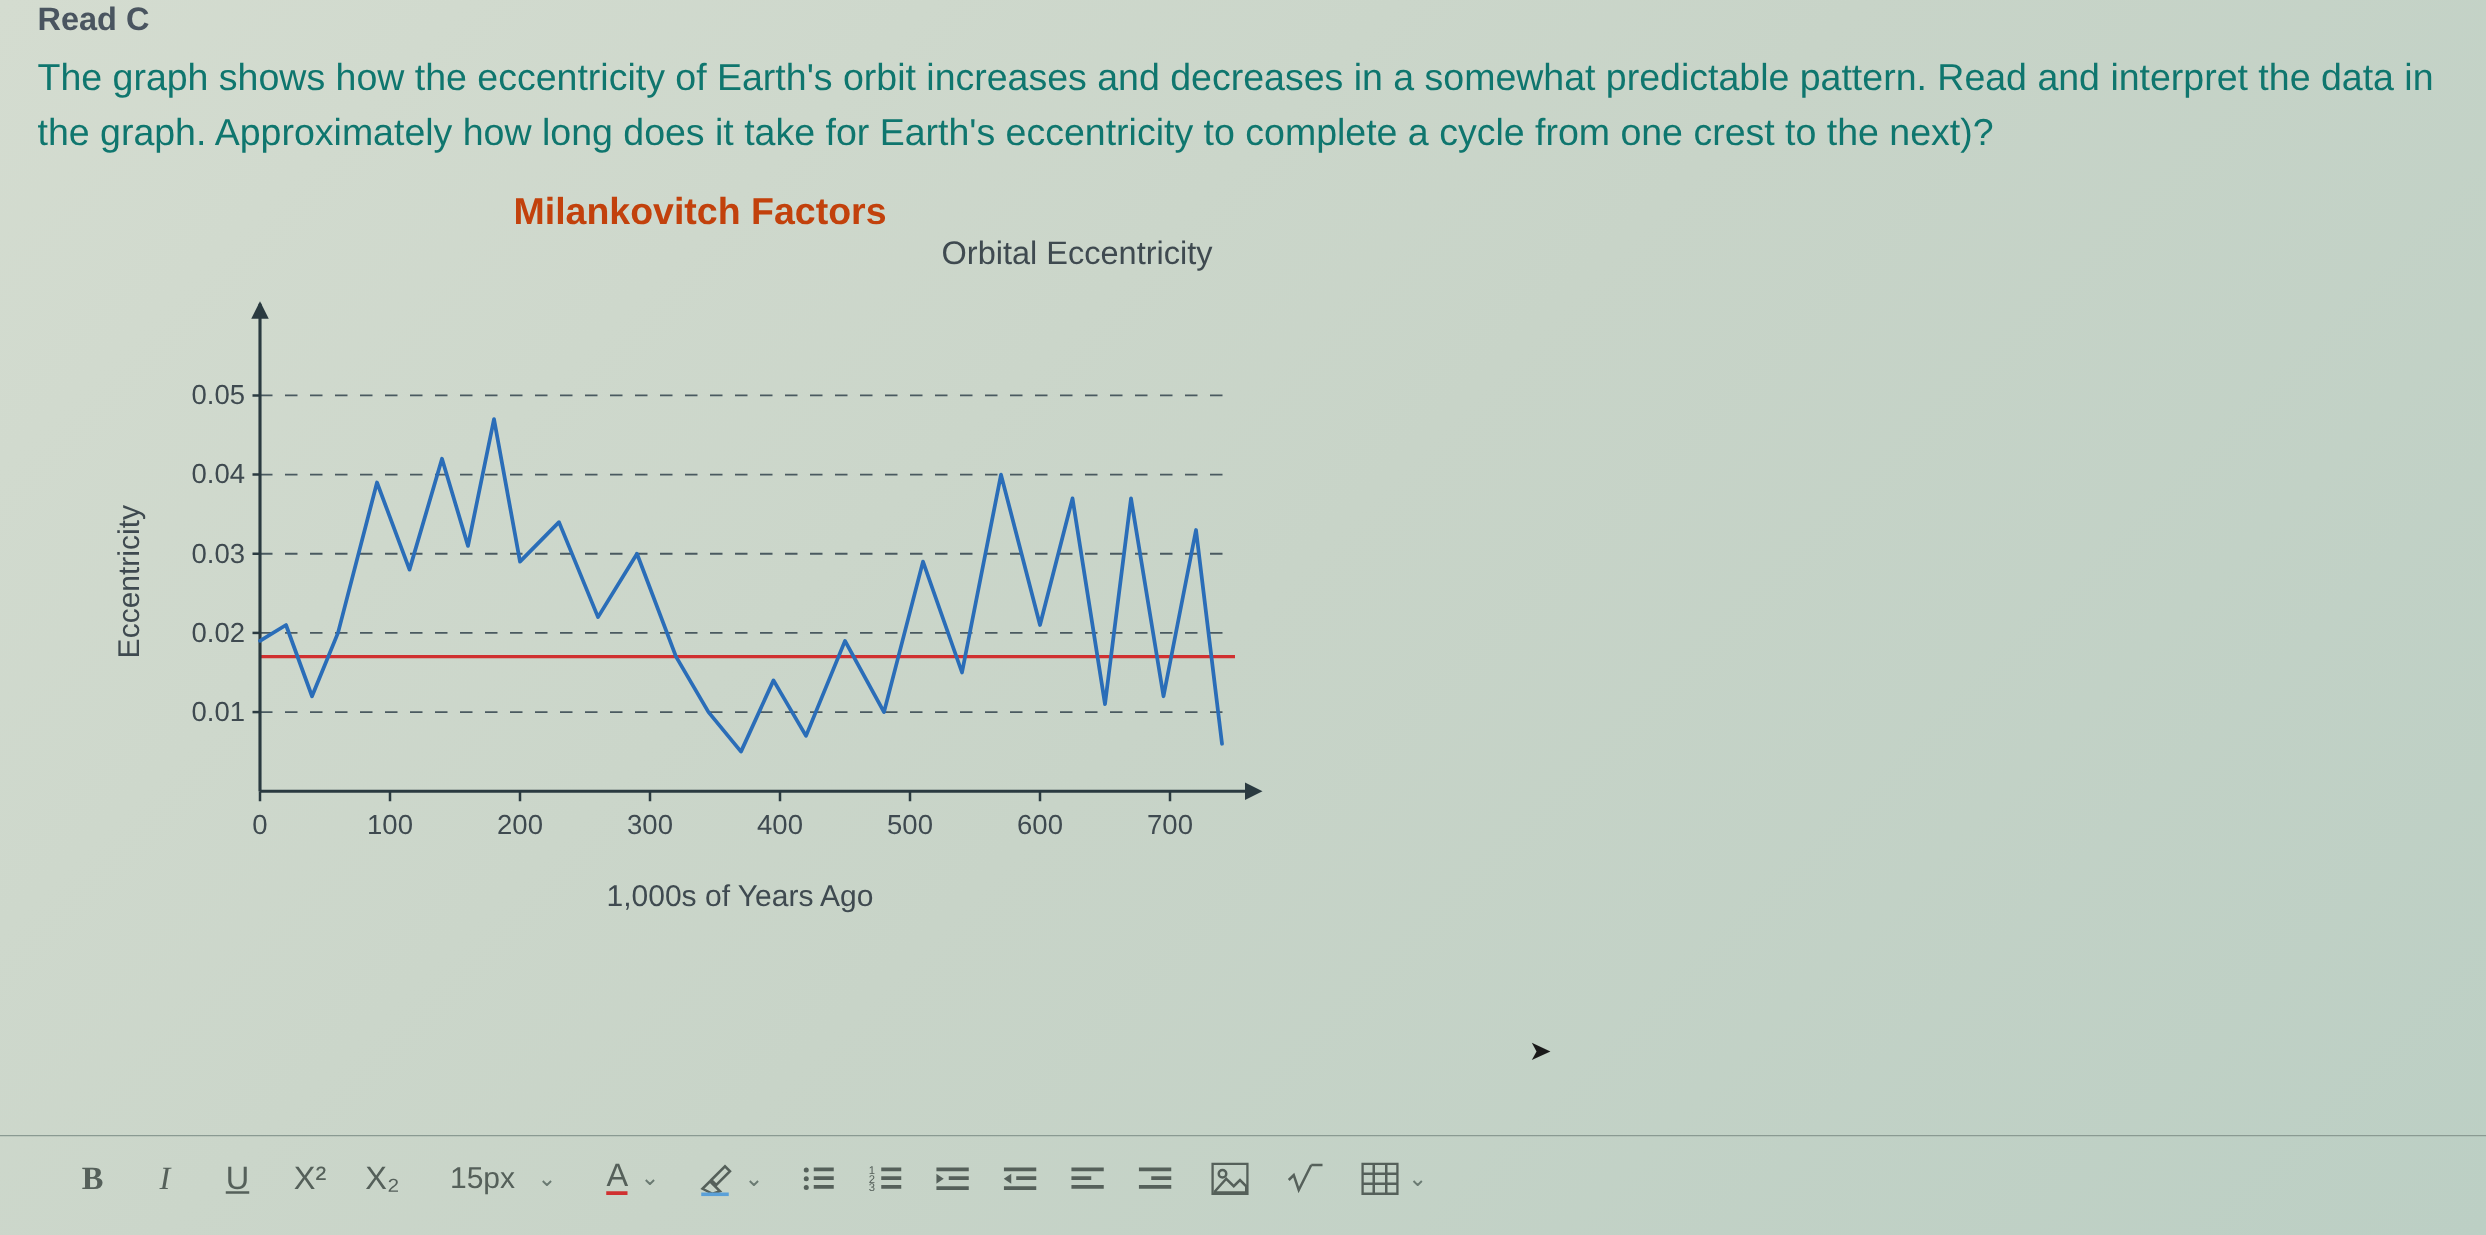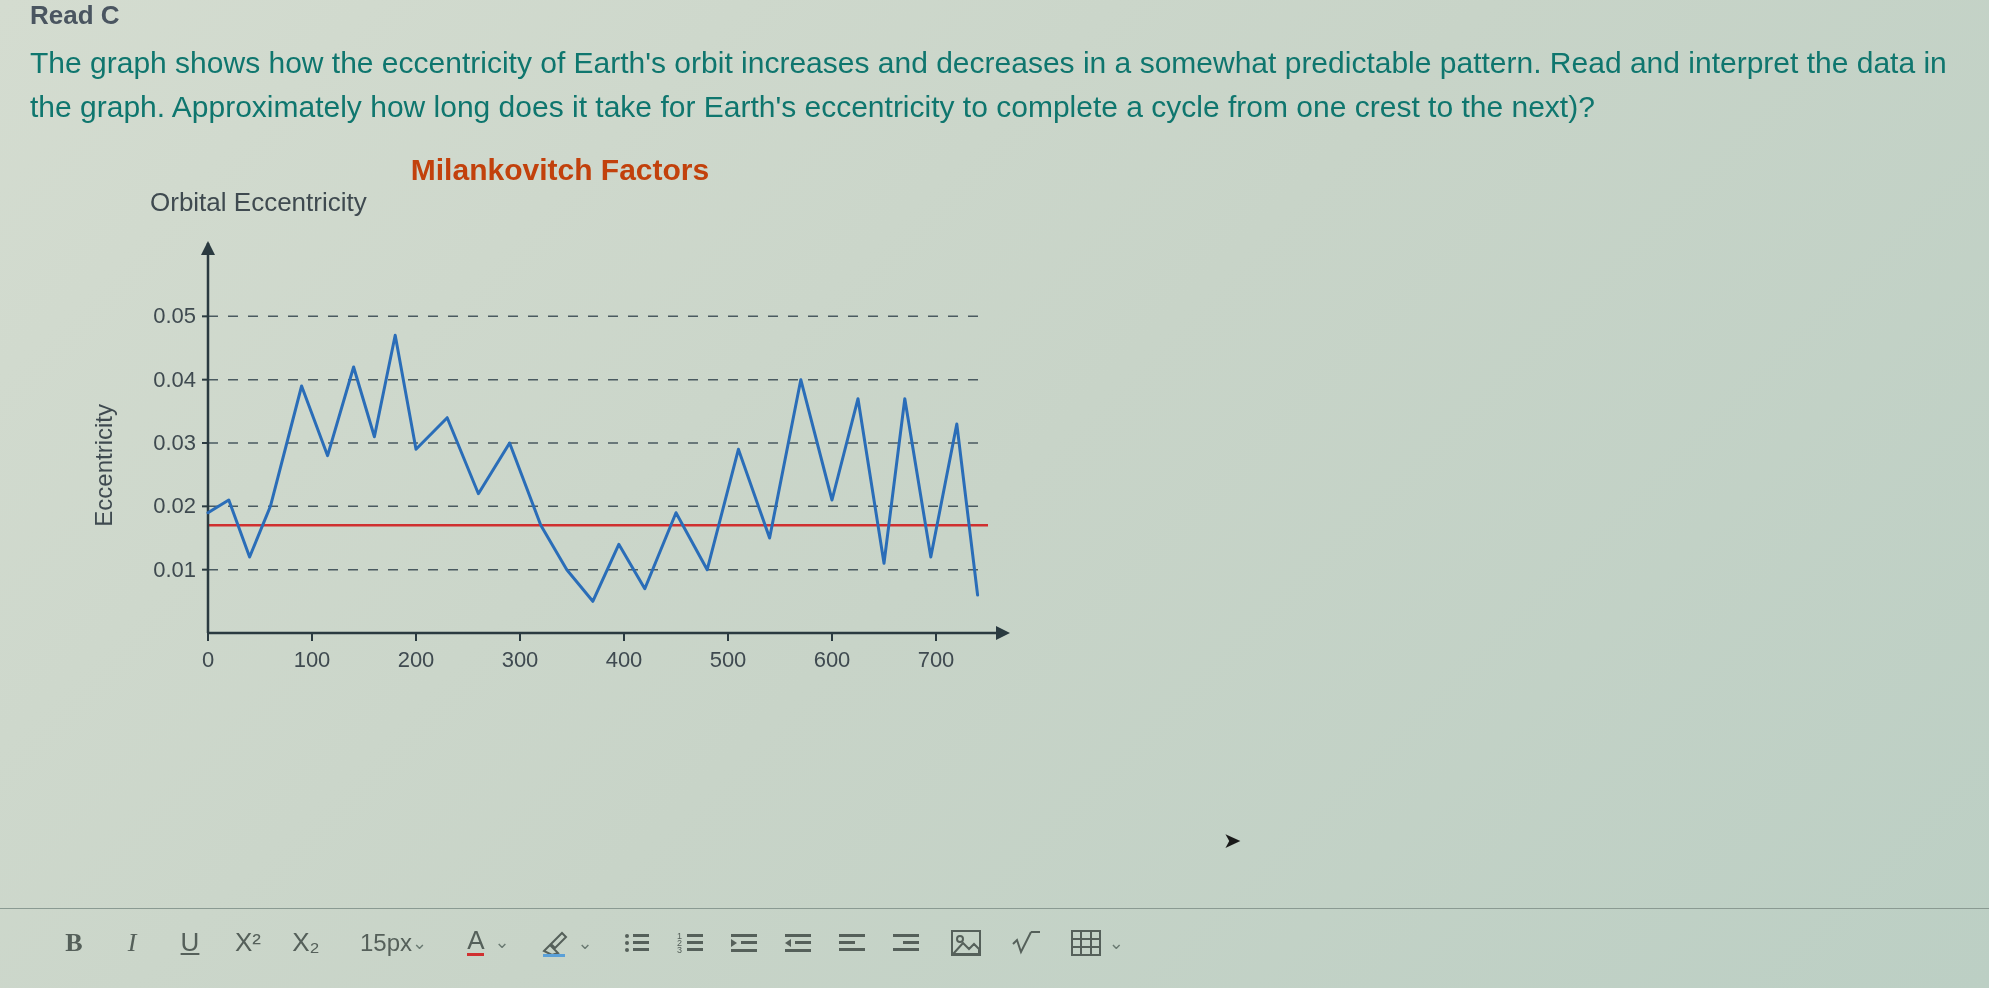--- a/index.html
+++ b/index.html
@@ -33,21 +33,21 @@
   font-size: 30px;
   font-weight: bold;
   color: #c2410c;
   text-align: center;
   width: 820px;
   margin-left: 60px;
 }
 .chart-subtitle {
   font-size: 26px;
   color: #3f4a50;
-  text-align: left;
+  text-align: right;
   width: 820px;
   margin-left: 60px;
   margin-bottom: 15px;
 }
 .chart-area {
   display: flex;
   align-items: center;
 }
 .y-axis-label {
   writing-mode: vertical-rl;
@@ -85,21 +85,21 @@
   align-items: center;
   gap: 30px;
   color: #55605a;
   font-size: 26px;
 }
 .tb-btn { cursor: pointer; display: inline-flex; align-items: center; justify-content: center; min-width: 28px; }
 .tb-bold { font-weight: bold; font-family: Georgia, serif; }
 .tb-italic { font-style: italic; font-family: Georgia, serif; }
 .tb-underline { text-decoration: underline; }
 .tb-sup { font-family: Arial; }
-.tb-fontsize { font-size: 24px; padding: 0 10px; display:flex; align-items:center; }
+.tb-fontsize { font-size: 24px; padding: 0 10px; display:flex; align-items:center; gap:18px;}
 .chev { font-size: 18px; color:#6a7a72; }
 .tb-group { display:flex; gap:26px; align-items:center; }
 .fontcolor-a { border-bottom: 3px solid #d03030; padding-bottom:1px; display:inline-block; line-height:0.9;}
 .highlight-icon svg, .list-icon svg, .img-icon svg, .check-icon svg, .table-icon svg { display:block; }
 </style>
 </head>
 <body>
 
 <div class="page">
   <div class="part-label">Read C</div>
@@ -146,20 +146,21 @@
             <text x="600" y="434" text-anchor="middle" font-size="22" fill="#3f4a50">500</text>
             <line x1="704" y1="400" x2="704" y2="408" stroke="#2a3a40" stroke-width="2"></line>
             <text x="704" y="434" text-anchor="middle" font-size="22" fill="#3f4a50">600</text>
             <line x1="808" y1="400" x2="808" y2="408" stroke="#2a3a40" stroke-width="2"></line>
             <text x="808" y="434" text-anchor="middle" font-size="22" fill="#3f4a50">700</text>
             <path d="M 80.0 279.7 L 100.8 267.0 L 121.6 324.0 L 142.4 273.3 L 173.6 153.0 L 199.6 222.7 L 225.6 134.0 L 246.4 203.7 L 267.2 102.3 L 288.0 216.3 L 319.2 184.7 L 350.4 260.7 L 381.6 210.0 L 412.8 292.3 L 438.8 336.7 L 464.8 368.3 L 490.8 311.3 L 516.8 355.7 L 548.0 279.7 L 579.2 336.7 L 610.4 216.3 L 641.6 305.0 L 672.8 146.7 L 704.0 267.0 L 730.0 165.7 L 756.0 330.3 L 776.8 165.7 L 802.8 324.0 L 828.8 191.0 L 849.6 362.0 " fill="none" stroke="#2a6db8" stroke-width="3" stroke-linejoin="round" stroke-linecap="round"></path>
           </svg>
         <span class="cursor">➤</span>
       </div>
     </div>
+    <div class="x-axis-label">1,000s of Years Ago</div>
   </div>
 </div>
 
 <div class="toolbar">
   <span class="tb-btn tb-bold">B</span>
   <span class="tb-btn tb-italic">I</span>
   <span class="tb-btn tb-underline">U</span>
   <span class="tb-btn tb-sup">X²</span>
   <span class="tb-btn tb-sup">X₂</span>
   <span class="tb-fontsize">

